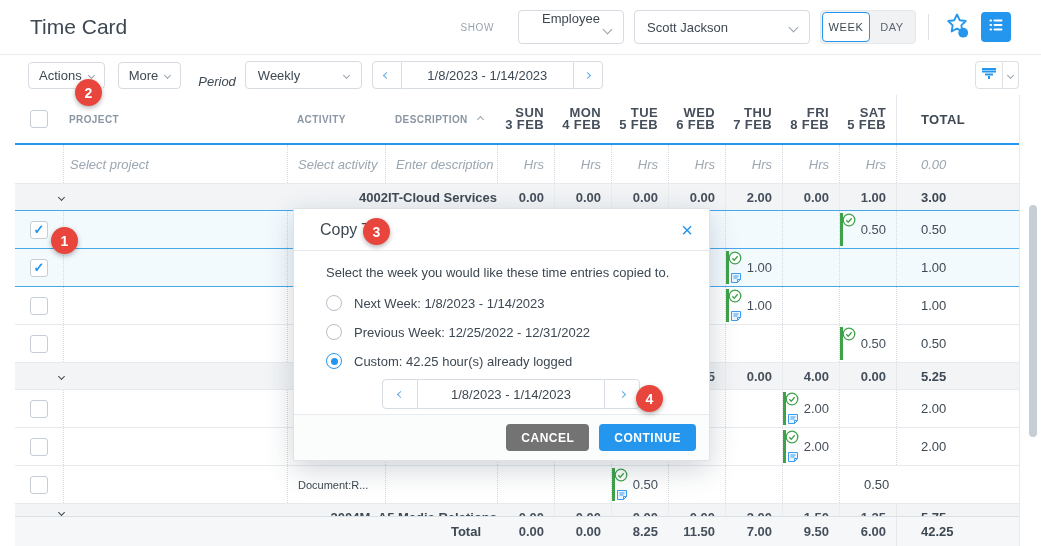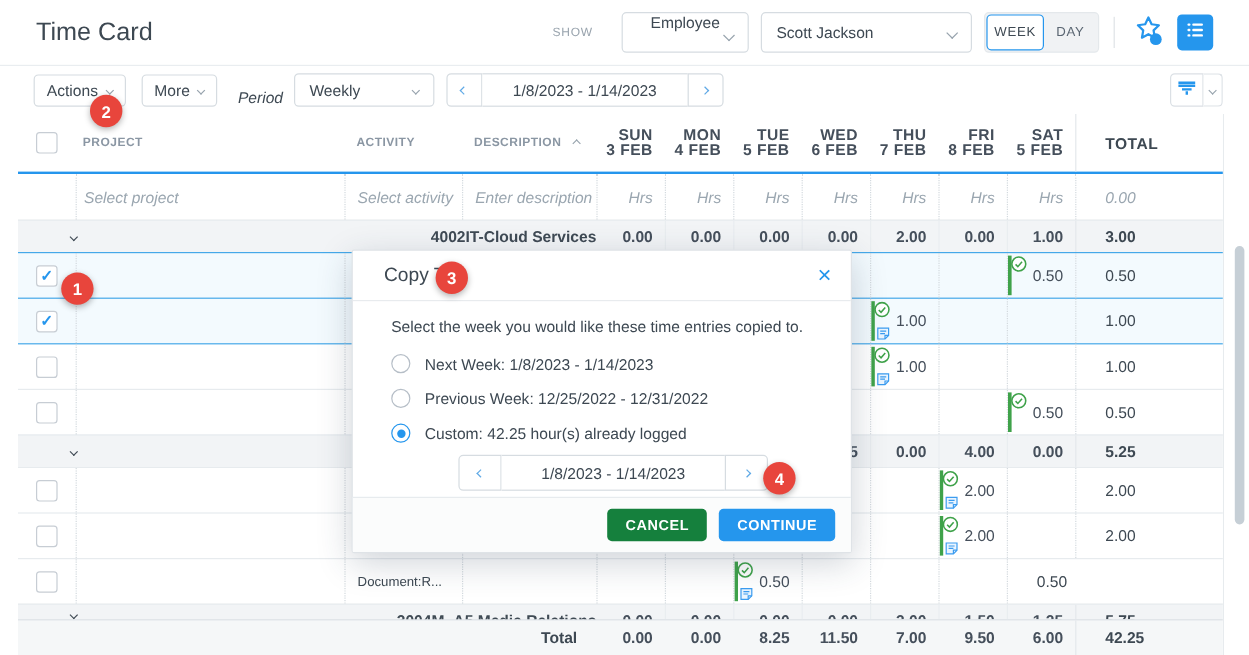--- a/index.html
+++ b/index.html
@@ -114,21 +114,21 @@
   .mseg{height:30px;border:1px solid #d6dce1;background:#fff;display:flex;
     align-items:center;justify-content:center;}
   .mprev{width:36px;border-radius:4px 0 0 4px;}
   .mdate{width:186px;font-size:13px;border-left:none;border-right:none;}
   .mnext{width:36px;border-radius:0 4px 4px 0;}
   .mfoot{position:absolute;left:0;right:0;bottom:0;height:46px;background:#fbfcfc;
     border-top:1px solid #e7ebee;display:flex;align-items:center;justify-content:flex-end;
     gap:10px;padding-right:13px;}
   .btn{height:27px;border:none;border-radius:4px;color:#fff;font-size:12px;font-weight:700;
     letter-spacing:.5px;display:flex;align-items:center;padding:0 15px;font-family:inherit;}
-  .btn.gray{background:#15803d;}
+  .btn.gray{background:#737373;}
   .btn.blue{background:#2596ed;}
 
   
   .badge{position:absolute;width:27px;height:27px;border-radius:50%;background:#e8453c;
     color:#fff;font-size:14px;font-weight:700;display:flex;align-items:center;
     justify-content:center;box-shadow:0 2px 5px rgba(0,0,0,.3);z-index:9;}
   .b1{left:51px;top:227px;}
   .b2{left:75px;top:79px;}
   .b3{left:363px;top:218px;}
   .b4{left:636px;top:385px;}

